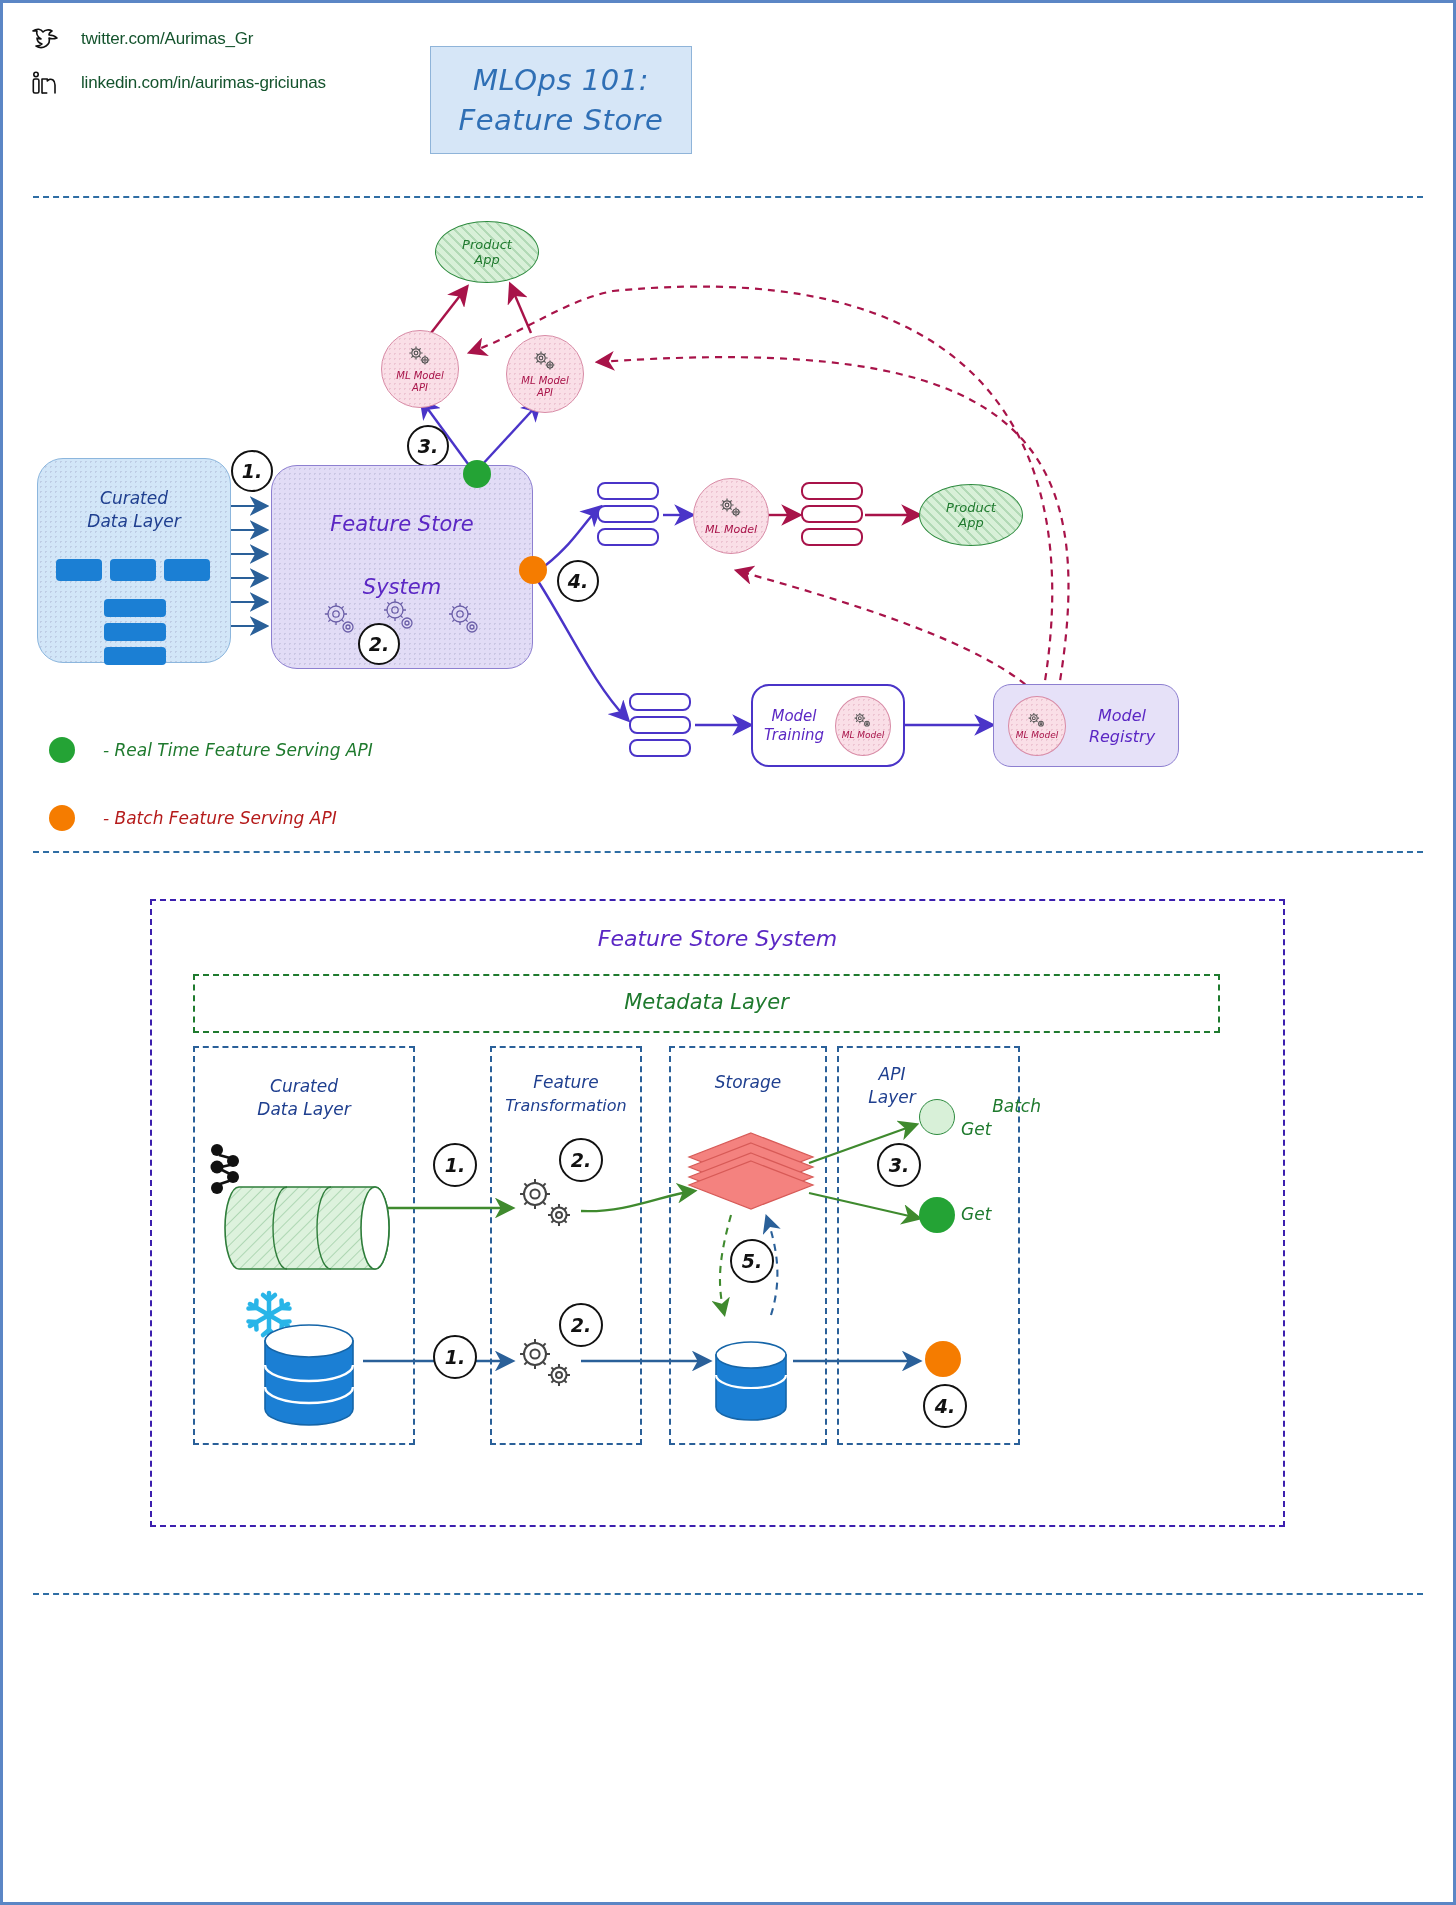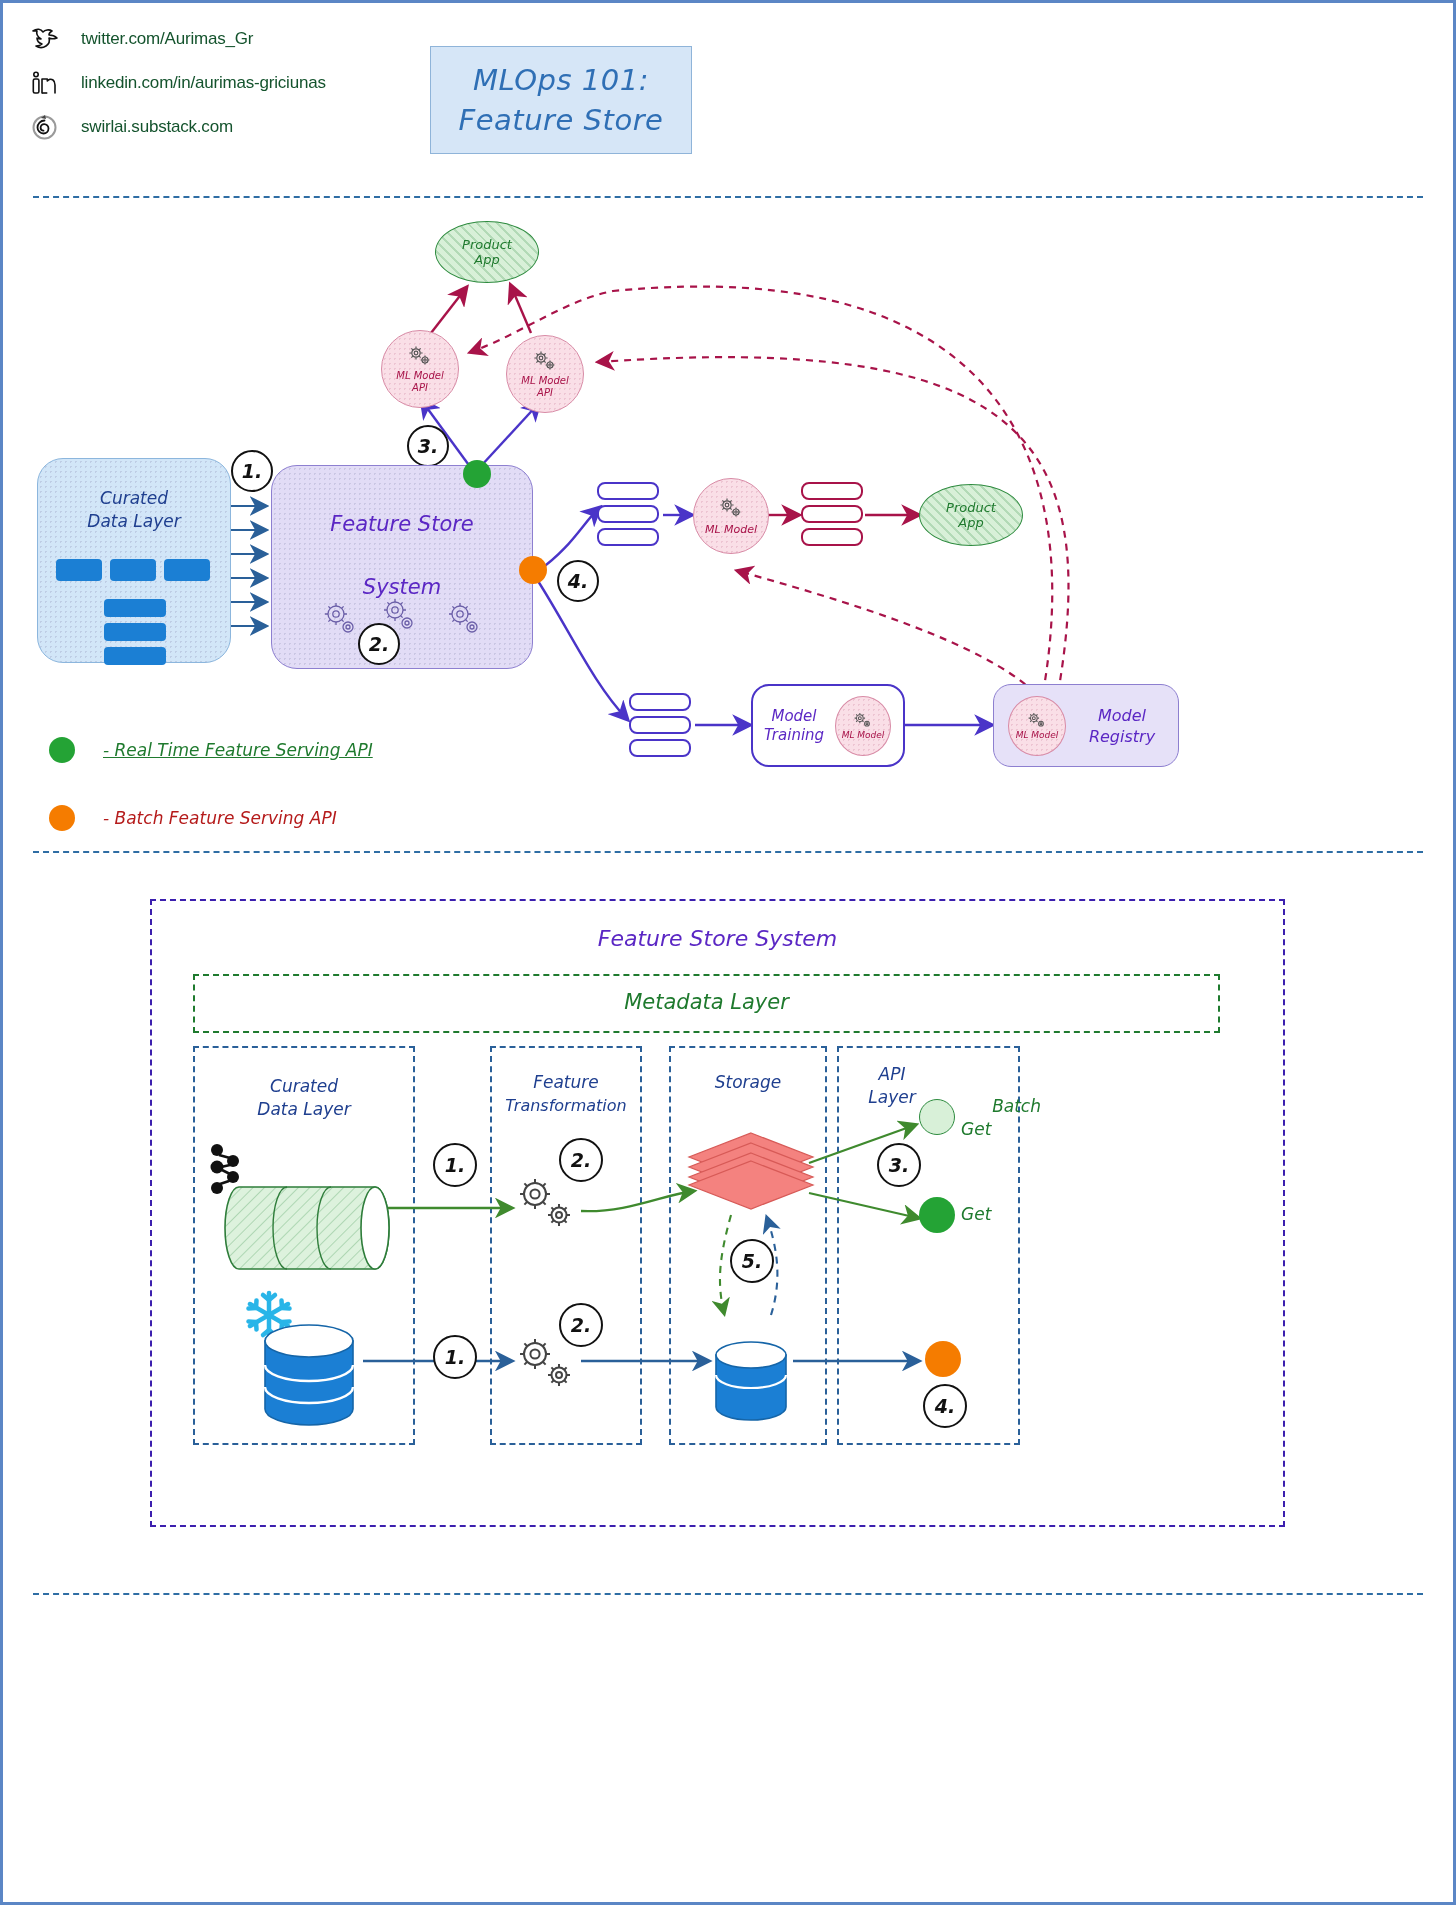--- a/index.html
+++ b/index.html
@@ -118,32 +118,20 @@
         <svg width="30" height="28" viewBox="0 0 30 28">
           <circle cx="6" cy="5.5" r="2.2" fill="none" stroke="#111" stroke-width="1.6"></circle>
           <rect x="3.3" y="10" width="5.6" height="14" rx="1.6" fill="none" stroke="#111" stroke-width="1.6"></rect>
           <path d="M12 24 L12 10 L17.3 10 L17.3 12 C18.6 10.2 21 9.6 23 11 C24.6 12.1 25 14 25 16 L25 24" fill="none" stroke="#111" stroke-width="1.6" stroke-linejoin="round" stroke-linecap="round"></path>
           <path d="M17.3 24 L12 24" fill="none" stroke="#111" stroke-width="1.6"></path>
         </svg>
       </div>
       <div class="social-txt">linkedin.com/in/aurimas-griciunas</div>
     </div>
 
-    <div class="social-row">
-      <div class="social-ico">
-        <svg width="30" height="30" viewBox="0 0 30 30">
-          <circle cx="14.5" cy="15.5" r="11" fill="none" stroke="#9a9a9a" stroke-width="2"></circle>
-          <path d="M14.5 8.5 C10.6 8.5 7.5 11.6 7.5 15.5 C7.5 18.8 10.2 21.5 13.5 21.5
-                   C16.3 21.5 18.5 19.3 18.5 16.5 C18.5 14.1 16.6 12.2 14.2 12.2
-                   C12.2 12.2 10.6 13.8 10.6 15.8 C10.6 17.4 11.9 18.7 13.5 18.7" fill="none" stroke="#111" stroke-width="1.8" stroke-linecap="round"></path>
-          <path d="M11 6 L15 3 L16 7 Z" fill="#444"></path>
-        </svg>
-      </div>
-      <div class="social-txt">swirlai.substack.com</div>
-    </div>
   </div>
 
   <div class="abs dots" id="title-box">
     <div class="tline">MLOps 101:</div>
     <div class="tline">Feature Store</div>
   </div>
 
   <div class="abs hdiv" style="left:30px;top:193px;width:1390px;"></div>
 
   <svg class="abs" style="left:0;top:0;width:1456px;height:1000px;" viewBox="0 0 1456 1000">
@@ -360,21 +348,21 @@
     </div>
     <div style="flex:1;text-align:center;">
       <div class="lbl lbl-purple" style="font-size:16px;line-height:21px;">Model</div>
       <div class="lbl lbl-purple" style="font-size:16px;line-height:21px;">Registry</div>
     </div>
   </div>
 
   <div class="abs" style="left:46px;top:725px;width:420px;">
     <div style="display:flex;align-items:center;height:44px;">
       <div class="dot-green" style="width:26px;height:26px;"></div>
-      <div class="legend-text lbl-green" style="margin-left:28px;color:#1f7a2e;text-decoration:underline;">- Real Time Feature Serving API</div>
+      <div class="legend-text lbl-green" style="margin-left:28px;color:#1f7a2e;">- Real Time Feature Serving API</div>
     </div>
     <div style="display:flex;align-items:center;height:44px;margin-top:24px;">
       <div class="dot-orange" style="width:26px;height:26px;"></div>
       <div class="legend-text" style="margin-left:28px;color:#b51b1b;">- Batch Feature Serving API</div>
     </div>
   </div>
 
   <div class="abs hdiv" style="left:30px;top:848px;width:1390px;"></div>
 
   <div class="abs dash-purple" style="left:147px;top:896px;width:1135px;height:628px;"></div>

